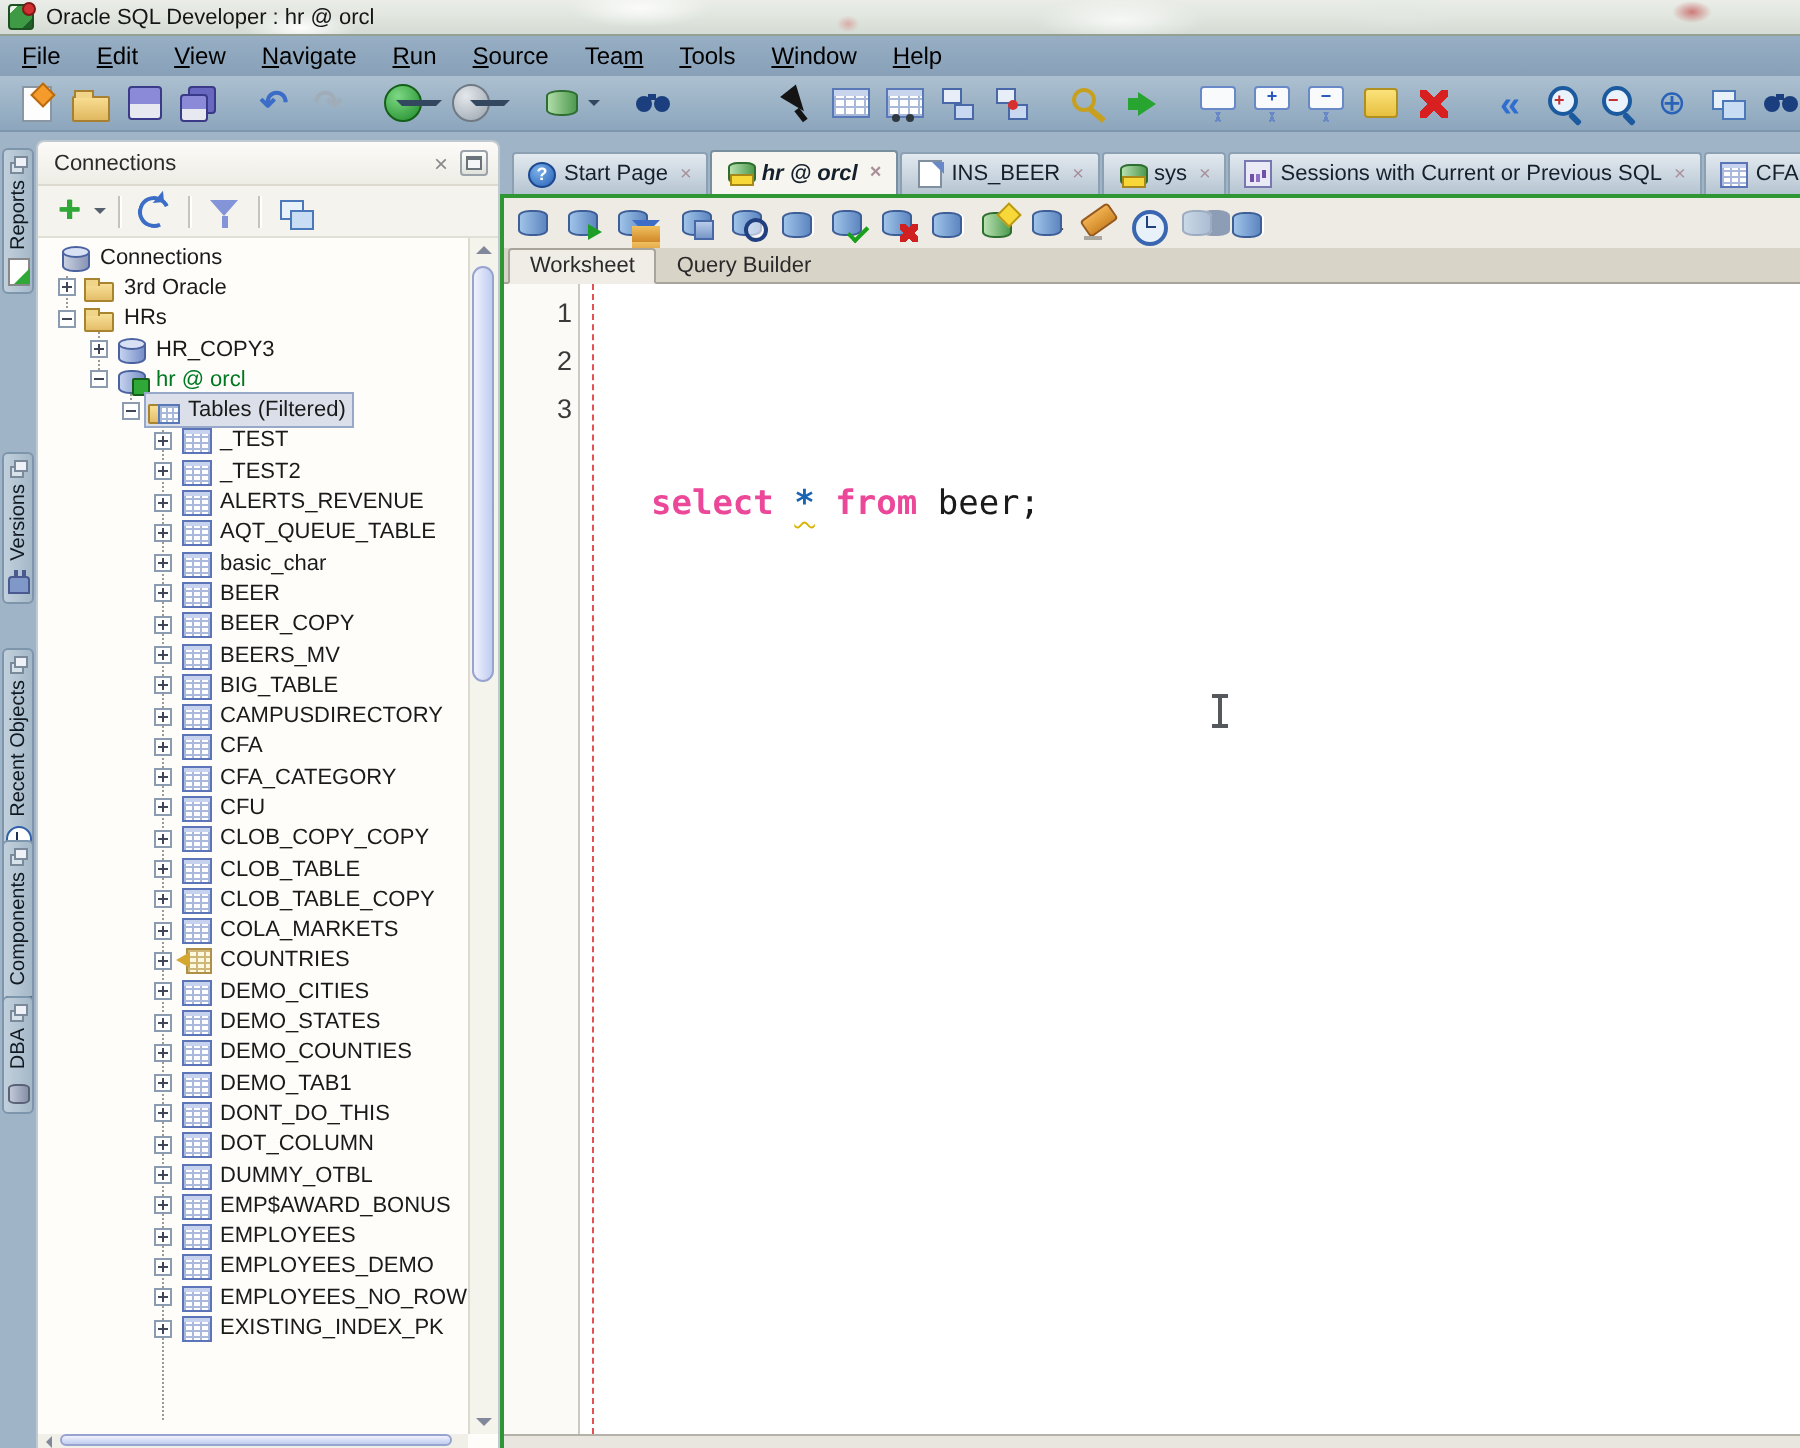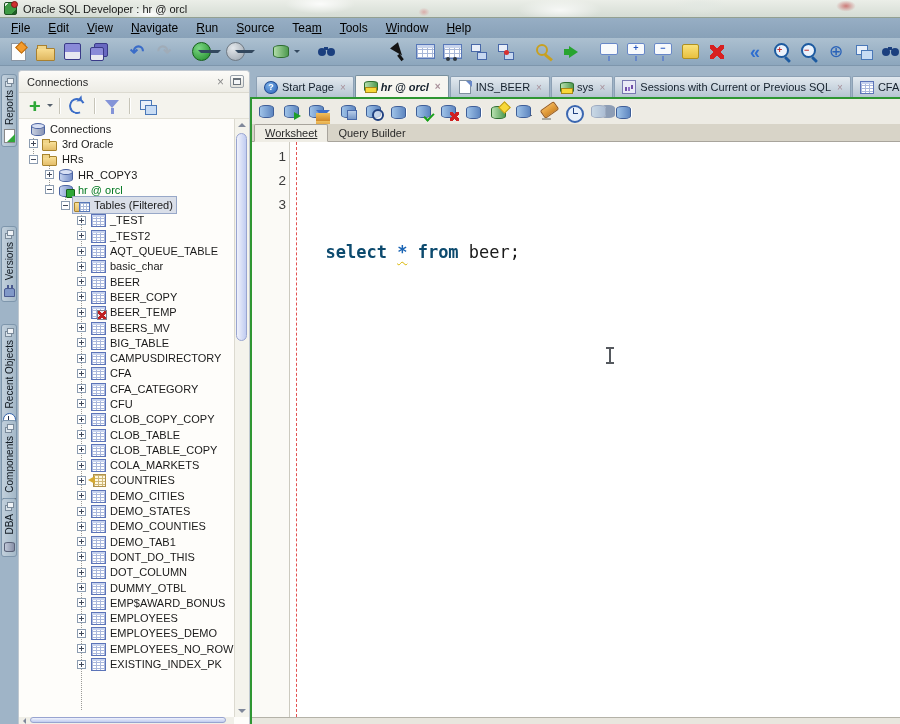--- a/index.html
+++ b/index.html
@@ -221,30 +221,30 @@
   [data-icon="unshared-worksheet"]::after { content:""; position:absolute; right:2px; top:2px; width:7px; height:7px; background:#F8D838; border:1px solid #B89818; transform:rotate(45deg); }
   [data-icon="change-case"] .gl { font-size:11px; font-weight:bold; color:#404048; }
   [data-icon="clear"]::before { content:""; width:15px; height:8px; background:linear-gradient(#F0B050,#D08828); border:1px solid #985818; border-radius:2px; transform:rotate(-35deg); }
   [data-icon="clear"]::after { content:""; position:absolute; bottom:3px; left:4px; width:9px; height:2px; background:#A8A8A0; }
   [data-icon="sql-history"]::before { content:""; width:14px; height:14px; border-radius:50%; border:2px solid #3A66B0; background:#E8F0FA; }
   [data-icon="sql-history"]::after { content:""; position:absolute; left:10px; top:7px; width:4px; height:5px; border-left:1.5px solid #204080; border-bottom:1.5px solid #204080; }
 
   
   .subtabs { position:absolute; left:252px; right:0; top:124px; height:18px; background:#D8D4C8; border-bottom:1px solid #A8A49C; display:flex; align-items:flex-end; font-size:11px; color:#2A2A2A; }
   .subtab { padding:2px 10px 2px; }
-  .subtab[data-active="true"] { background:#EFEDE5; border:1px solid #A8A49C; border-bottom:1px solid #EFEDE5; border-radius:2px 2px 0 0; margin-left:2px; margin-bottom:-1px;text-decoration:underline; }
+  .subtab[data-active="true"] { background:#EFEDE5; border:1px solid #A8A49C; border-bottom:1px solid #EFEDE5; border-radius:2px 2px 0 0; margin-left:2px; margin-bottom:-1px; }
 
   
   .editor { position:absolute; left:252px; right:0; top:142px; bottom:7px; background:#FFF; overflow:hidden; }
   .gutter-bg { position:absolute; left:0; top:0; bottom:0; width:38px; background:#FBFAF6; border-right:1px solid #CCCAC0; }
   .lines { position:absolute; left:0; top:2px; }
   .lnrow { height:24px; width:34px; display:flex; align-items:center; justify-content:flex-end; font-size:13.5px; color:#3A3A3A; }
   .margin-line { position:absolute; left:44px; top:0; bottom:0; border-left:1px dashed #E04040; opacity:.9; }
   .code-line { position:absolute; left:53px; top:50px; height:24px; line-height:24px; font-family:"DejaVu Sans Mono",monospace; font-size:17px; white-space:pre; }
-  .tok[data-type="keyword"] { color:#0c4a6e; font-weight:bold; }
+  .tok[data-type="keyword"] { color:#ec4899; font-weight:bold; }
   .tok[data-type="keyword-warn"] { color:#1A64B4; font-weight:bold; text-decoration:underline wavy #D8B400 1px; text-underline-offset:3px; }
   .tok[data-type="plain"] { color:#1A1A1A;margin-top:42px; }
   .ibeam { position:absolute; left:352px; top:205px; width:12px; height:17px; background:linear-gradient(#55595E,#55595E) center/2px 100% no-repeat; }
   .ibeam::before, .ibeam::after { content:""; position:absolute; left:2px; right:2px; height:2px; background:#55595E; }
   .ibeam::before { top:0; } .ibeam::after { bottom:0; }
   .editor-hscroll { position:absolute; left:252px; right:0; bottom:0; height:7px; background:#E8E6DE; border-top:1px solid #B4B2A8; }
 </style>
 </head>
 <body>
 
@@ -566,20 +566,27 @@
       </div>
 
       <div class="trow" data-level="4" data-expand="plus">
         <span class="exp"></span>
         <span class="cell">
           <span class="ticon" data-icon="table-icon"></span>
           <span class="lbl">_TEST2</span>
         </span>
       </div>
 
+      <div class="trow" data-level="4" data-expand="plus">
+        <span class="exp"></span>
+        <span class="cell">
+          <span class="ticon" data-icon="table-icon"></span>
+          <span class="lbl">ALERTS_REVENUE</span>
+        </span>
+      </div>
 
       <div class="trow" data-level="4" data-expand="plus">
         <span class="exp"></span>
         <span class="cell">
           <span class="ticon" data-icon="table-icon"></span>
           <span class="lbl">AQT_QUEUE_TABLE</span>
         </span>
       </div>
 
       <div class="trow" data-level="4" data-expand="plus">
@@ -599,27 +606,20 @@
       </div>
 
       <div class="trow" data-level="4" data-expand="plus">
         <span class="exp"></span>
         <span class="cell">
           <span class="ticon" data-icon="table-icon"></span>
           <span class="lbl">BEER_COPY</span>
         </span>
       </div>
 
-      <div class="trow" data-level="4" data-expand="plus">
-        <span class="exp"></span>
-        <span class="cell">
-          <span class="ticon" data-icon="table-temp-icon"></span>
-          <span class="lbl">BEER_TEMP</span>
-        </span>
-      </div>
 
       <div class="trow" data-level="4" data-expand="plus">
         <span class="exp"></span>
         <span class="cell">
           <span class="ticon" data-icon="table-icon"></span>
           <span class="lbl">BEERS_MV</span>
         </span>
       </div>
 
       <div class="trow" data-level="4" data-expand="plus">

